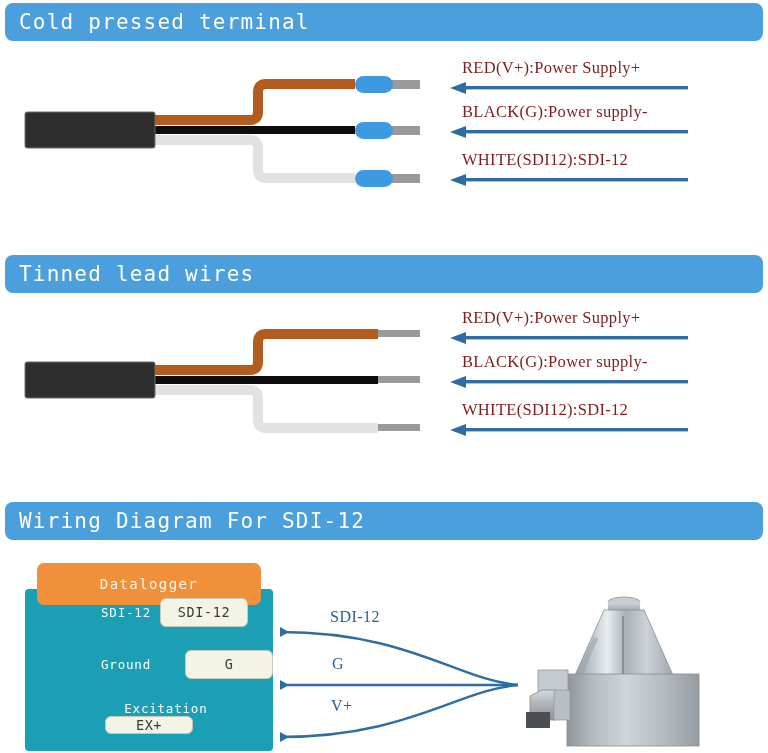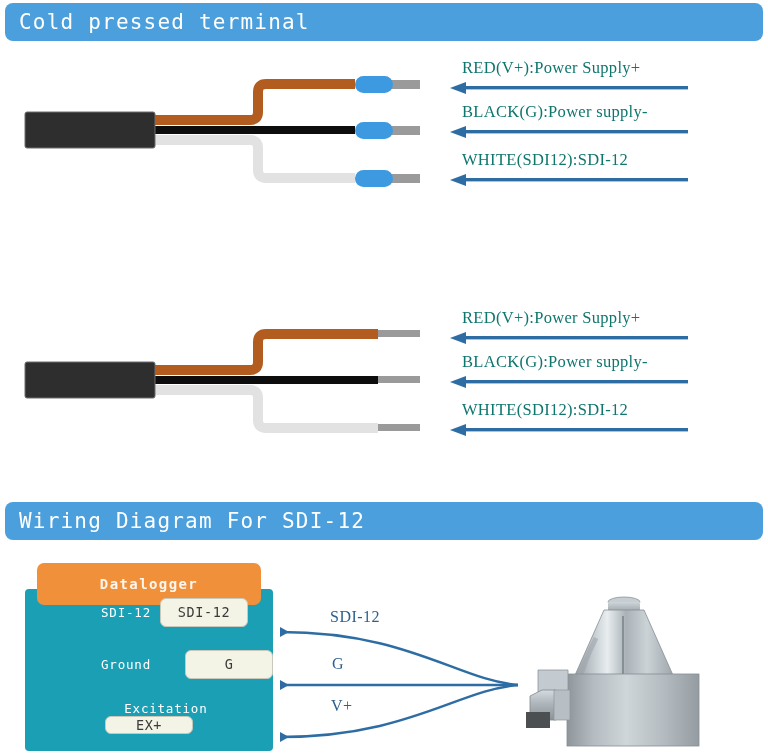--- a/index.html
+++ b/index.html
@@ -61,21 +61,21 @@
     position: absolute;
     width: 320px;
     height: 44px;
   }
   .label-text {
     position: absolute;
     left: 12px;
     top: 0;
     font-family: "Liberation Serif", "DejaVu Serif", serif;
     font-size: 16.5px;
-    color: #0f766e;
+    color: #7f1d1d;
     white-space: nowrap;
     letter-spacing: 0.3px;
   }
   .label-arrow {
     position: absolute;
     left: 0;
     top: 23px;
     width: 238px;
     height: 14px;
   }
@@ -92,21 +92,20 @@
     position: absolute;
     left: 12px;
     top: 0;
     width: 224px;
     height: 42px;
     background: #f0903a;
     border-radius: 7px;
     display: flex;
     align-items: center;
     justify-content: center;
-    font-weight: bold;
   }
   .dl-header-text {
     color: #fdf6ec;
     font-family: "DejaVu Sans Mono", "Liberation Mono", monospace;
     font-size: 14px;
     letter-spacing: 1.4px;
   }
   .dl-body {
     position: absolute;
     left: 0;
@@ -225,20 +224,23 @@
     </svg>
   </div>
   <div class="label-group" style="left:450px; top:150px;">
     <span class="label-text">WHITE(SDI12):SDI-12</span>
     <svg class="label-arrow" viewBox="0 0 238 14">
       <path d="M0,7 L16,1 L16,13 Z" fill="#2e6da4"></path>
       <rect x="14" y="5" width="224" height="3.4" fill="#2e6da4"></rect>
     </svg>
   </div>
 
+  <div class="banner" id="banner-2">
+    <span class="banner-text">Tinned lead wires</span>
+  </div>
 
   <svg class="wire-figure" id="wire-figure-2" viewBox="0 0 460 170">
     <path d="M150,80 L250,80 Q258,80 258,88 L258,110 Q258,118 266,118 L378,118" fill="none" stroke="#e2e2e2" stroke-width="10" stroke-linecap="butt"></path>
     <path d="M150,60 L250,60 Q258,60 258,52 L258,32 Q258,24 266,24 L378,24" fill="none" stroke="#b35c20" stroke-width="10" stroke-linecap="butt"></path>
     <path d="M150,70 L378,70" fill="none" stroke="#0d0d0d" stroke-width="8"></path>
 
     <rect x="25" y="52" width="130" height="36" rx="2" fill="#2e2e2e" stroke="#6e6e6e" stroke-width="1"></rect>
 
     <rect x="378" y="20" width="42" height="7" fill="#9a9a9a"></rect>
     <rect x="378" y="66" width="42" height="7" fill="#9a9a9a"></rect>

